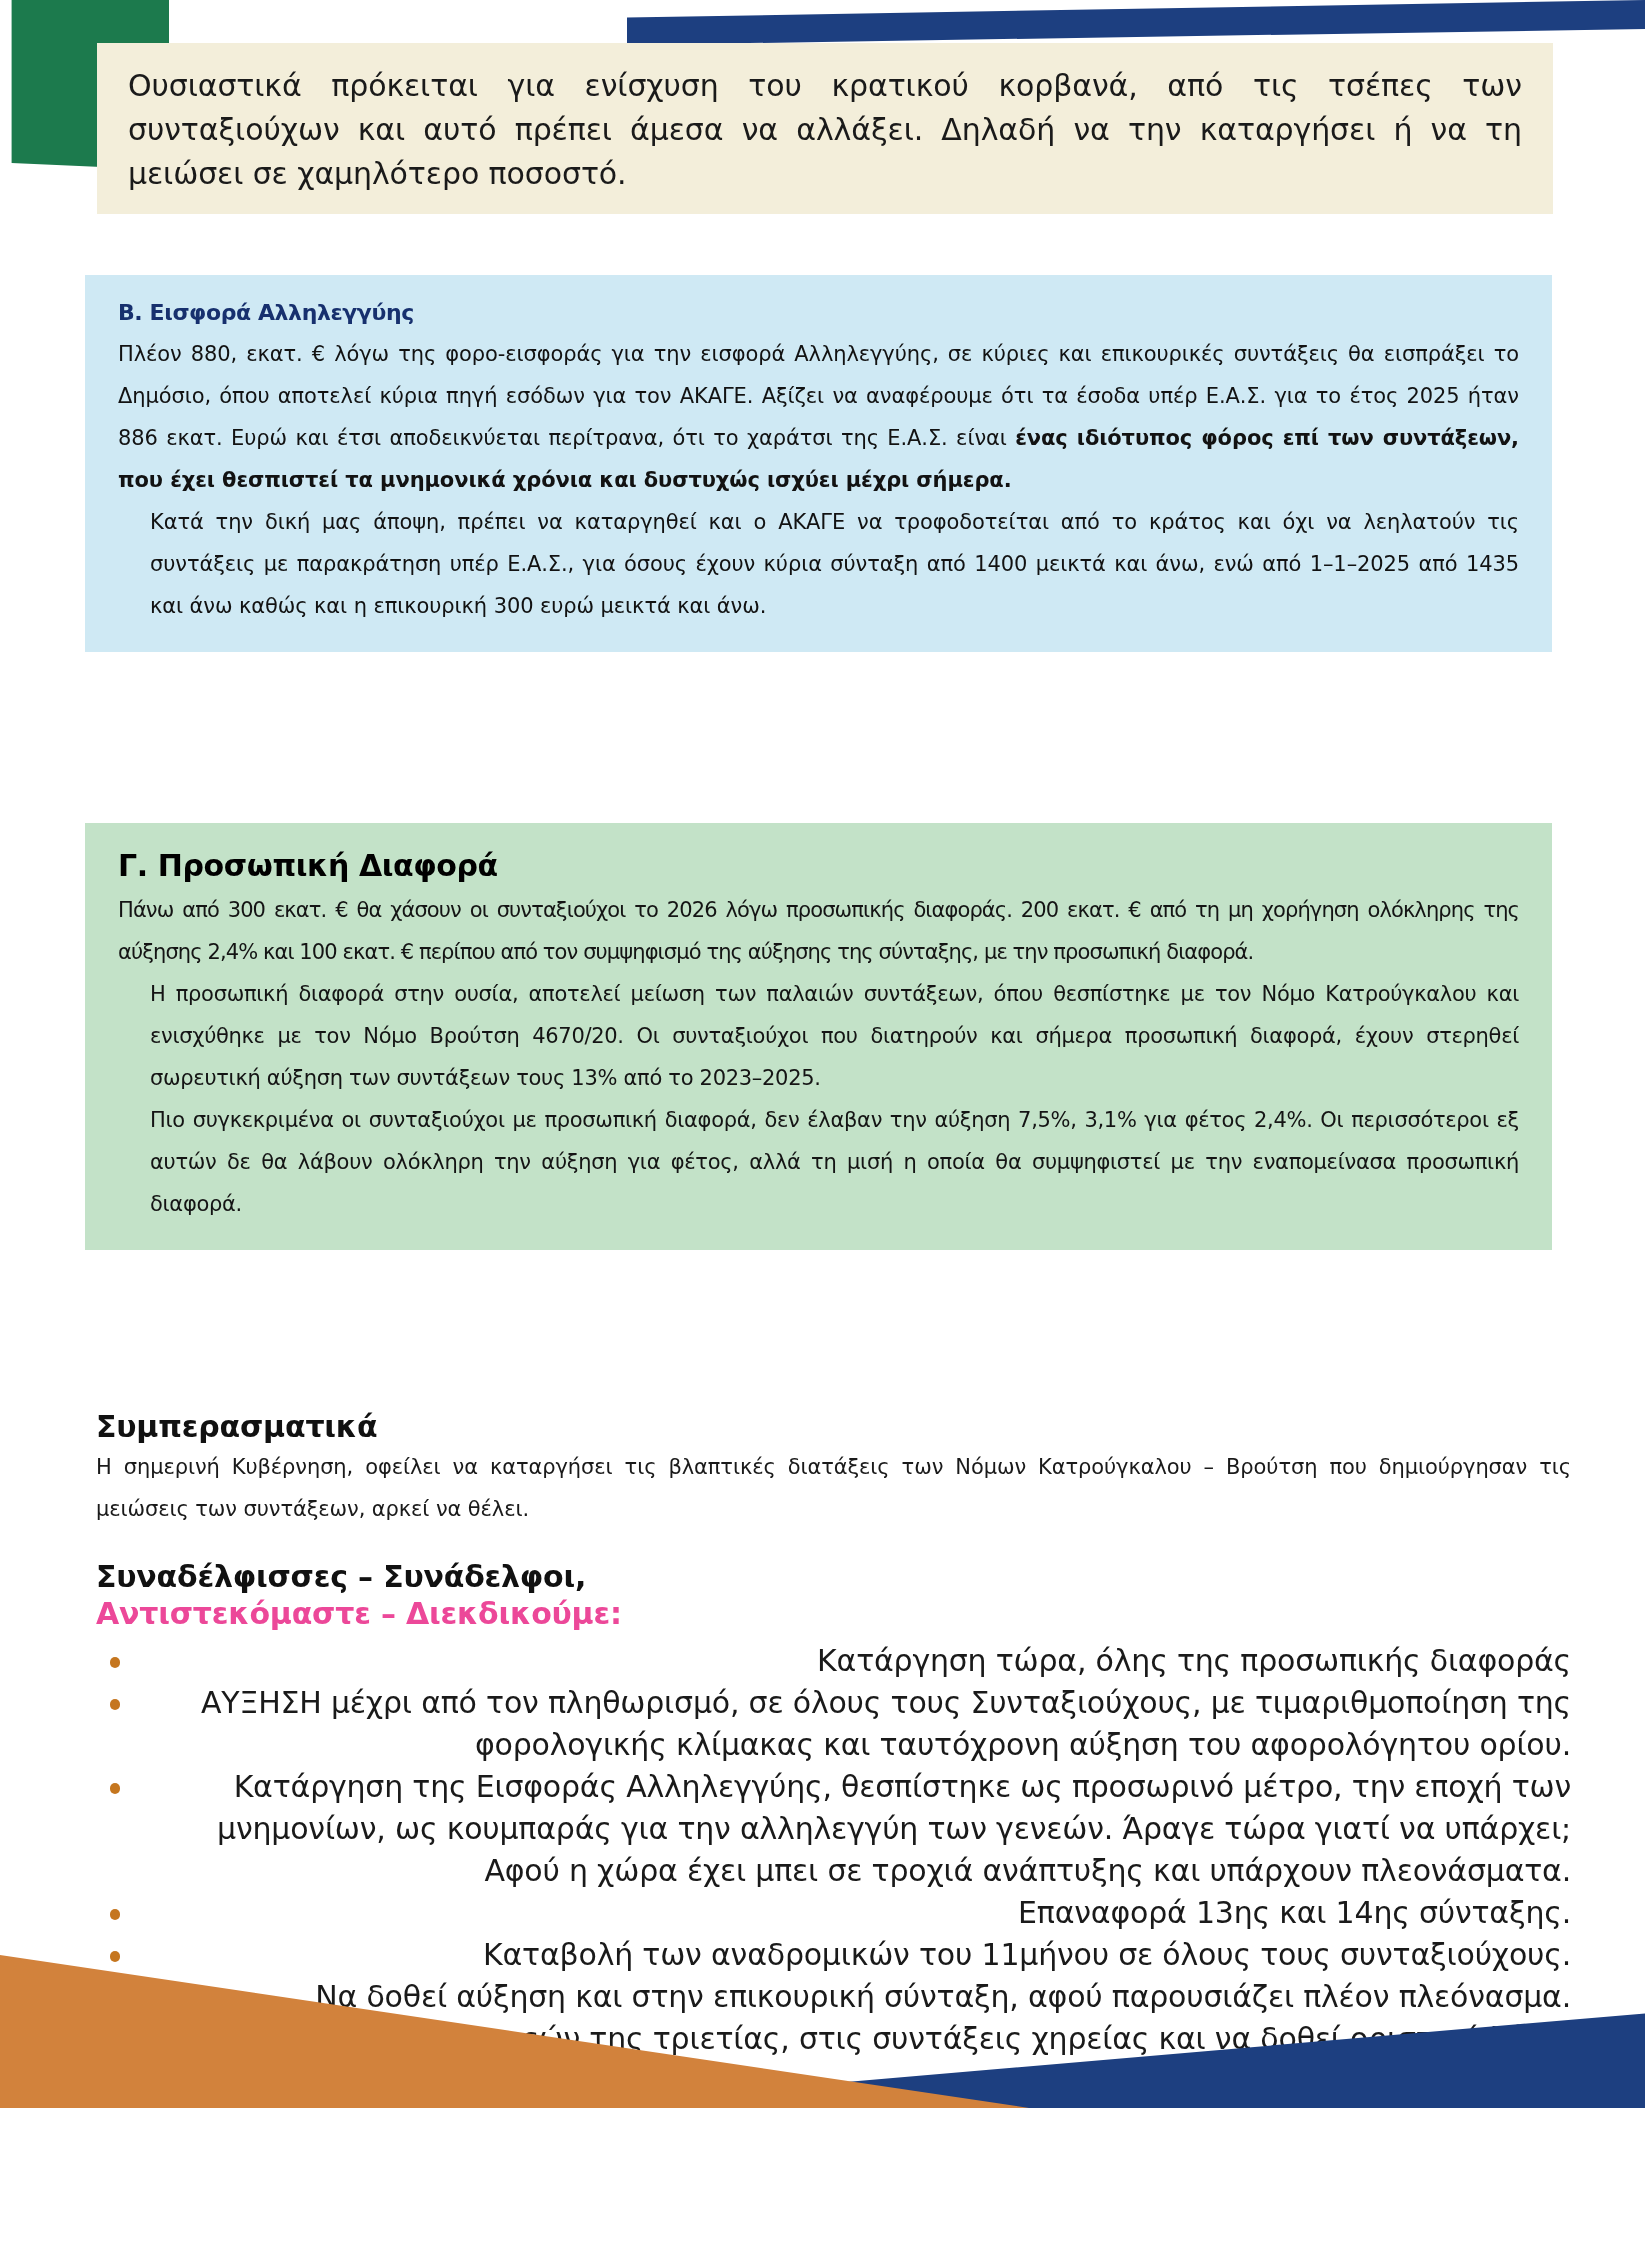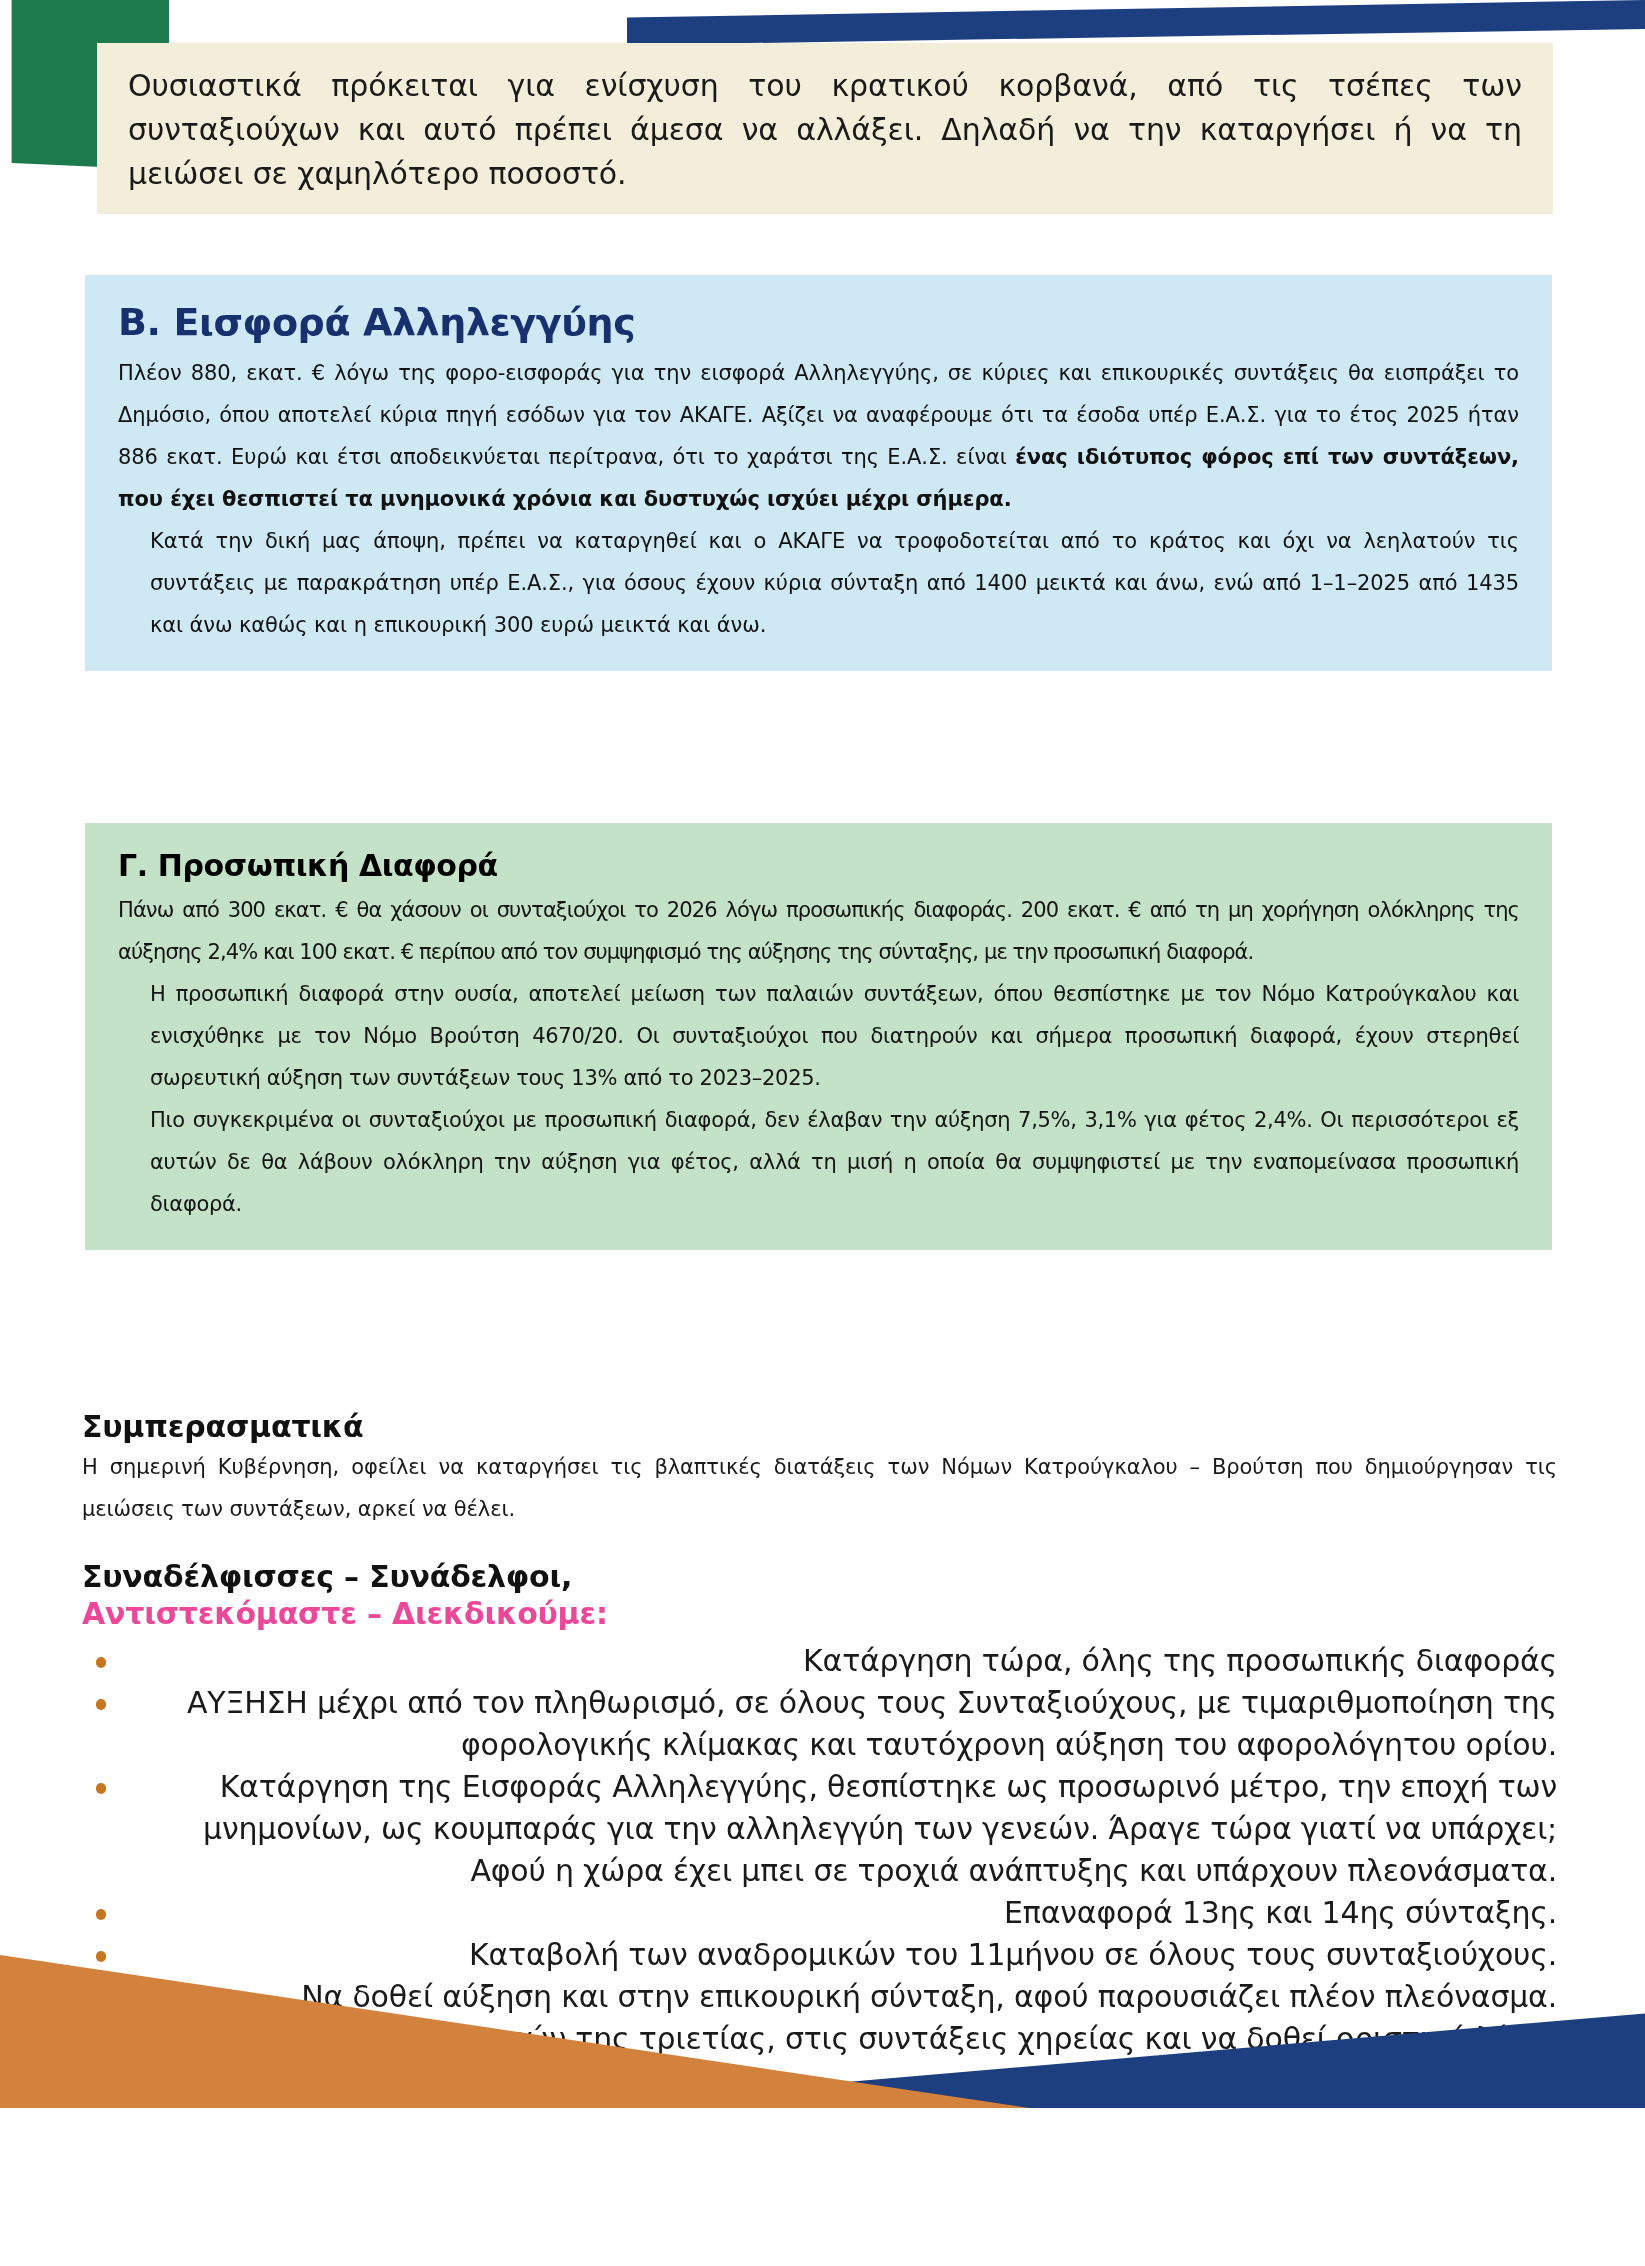--- a/index.html
+++ b/index.html
@@ -78,21 +78,21 @@
     padding: 25px 33px 25px 33px;
   }
   .block-green {
     left: 85px;
     top: 823px;
     width: 1467px;
     background: #c3e2c8;
     padding: 25px 33px 25px 33px;
   }
   .block-plain {
-    left: 82px;
+    left: 96px;
     top: 1409px;
     width: 1475px;
   }
 
   
   .body-text {
     font-size: 21px;
     line-height: 42px;
     color: #1a1a1a;
     text-align: justify;
@@ -104,21 +104,21 @@
     line-height: 44px;
   }
   .block-blue .body-text { color: #121212; }
   .block-green .body-text {
     color: #141414;
     letter-spacing: -0.3px;
   }
   .block-green .body-text.tight { letter-spacing: -0.9px; }
 
   .heading-blue {
-    font-size: 38px;
+    font-size: 22px;
     font-weight: bold;
     color: #17306e;
     margin: 0 0 7.8px 0;
     letter-spacing: -0.4px;
   }
   .heading-green {
     font-size: 30px;
     font-weight: bold;
     color: #000000;
     margin: 0 0 5.8px 0;

